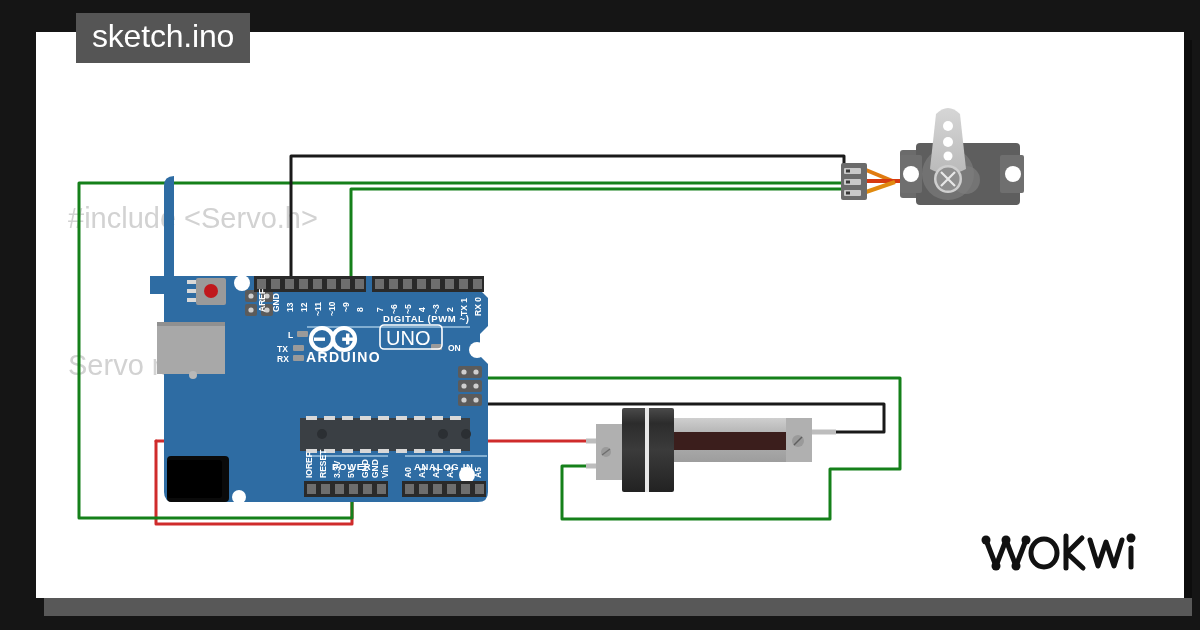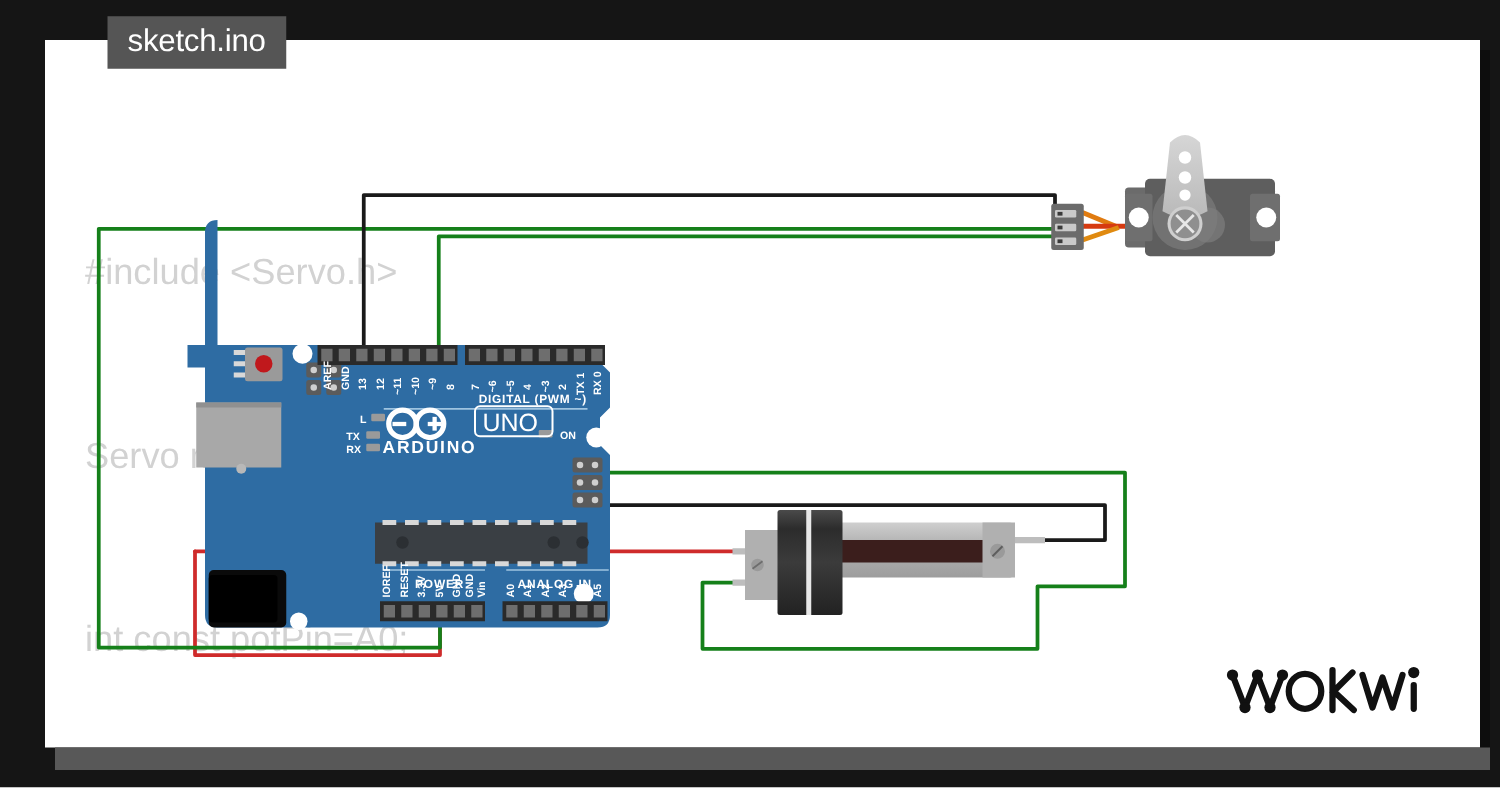--- a/index.html
+++ b/index.html
@@ -33,25 +33,25 @@
   #bottom-strip {
     position: absolute;
     left: 44px; top: 598px;
     width: 1148px; height: 18px;
     background: #585858;
   }
 
   
   #file-tab {
     position: absolute;
-    left: 86px; top: 13px;
+    left: 76px; top: 13px;
     padding: 6px 16px 8px 16px;
     background: #555555;
     color: #ffffff;
-    font-size: 25px;
+    font-size: 32px;
     line-height: 1.12;
     letter-spacing: -0.2px;
     white-space: nowrap;
     z-index: 40;
   }
 
   
   #code-layer {
     position: absolute;
     left: 68px; top: 96px;
@@ -86,21 +86,20 @@
 
 <div id="root">
 
   <div id="sheet-shadow"></div>
   <div id="canvas-sheet"></div>
   <div id="bottom-strip"></div>
 
   <div id="code-layer">
     <div>#include &lt;Servo.h&gt;</div>
     <div>Servo myServo;</div>
-    <div>int const potPin=A0;</div>
     
     
     
     
     
     
     
   </div>
 
   <div id="file-tab">sketch.ino</div>

